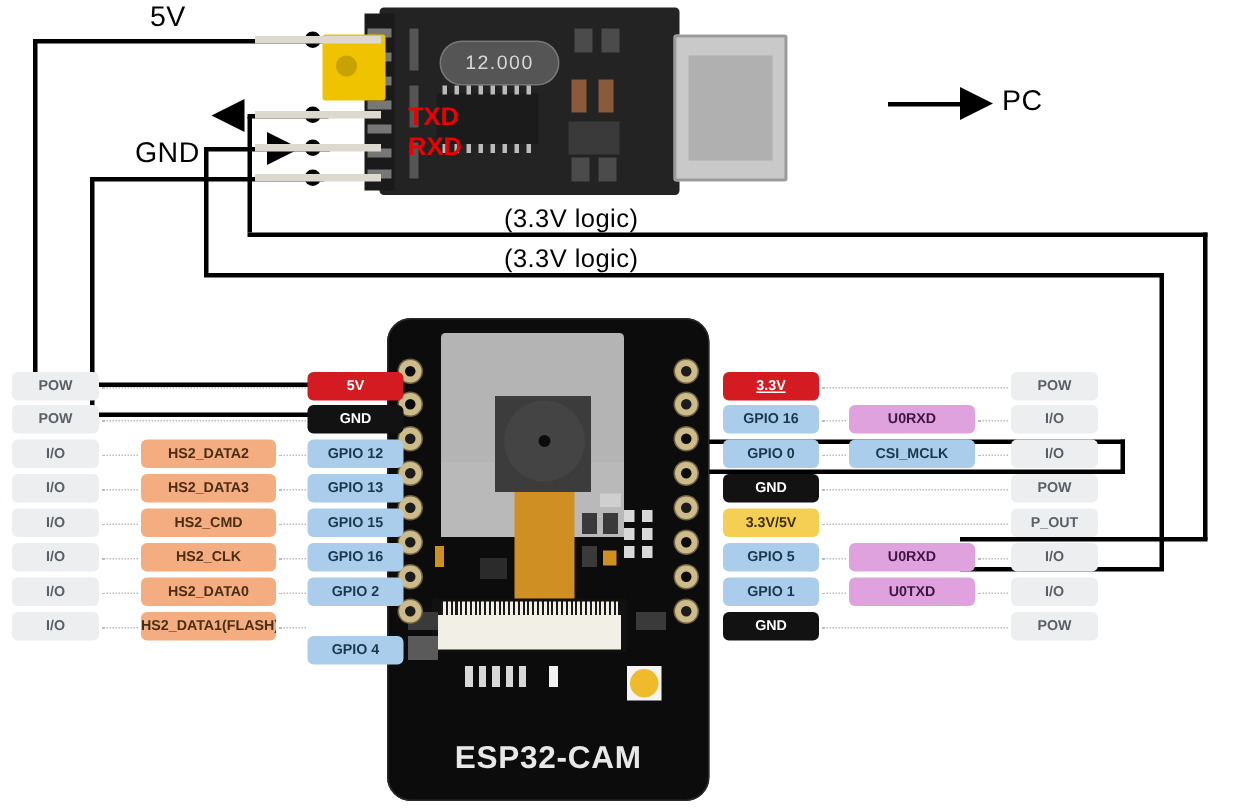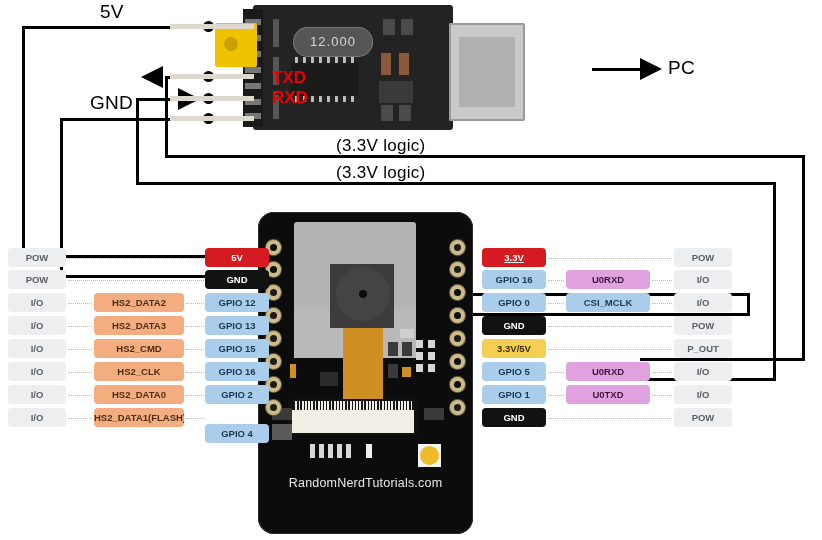--- a/index.html
+++ b/index.html
@@ -211,21 +211,21 @@
     </div>
     <div class="smd" style="left:14px;top:196px;width:20px;height:12px;background:#3a3a3a;"></div>
     <div class="smd" style="left:14px;top:212px;width:20px;height:16px;background:#5a5a5a;"></div>
     <div class="smd" style="left:166px;top:196px;width:20px;height:12px;background:#3a3a3a;"></div>
     <div class="smd" style="left:52px;top:232px;width:42px;height:14px;
          background:repeating-linear-gradient(to right,#d8d8d8 0 5px,#0c0c0c 5px 9px);"></div>
     <div class="smd" style="left:108px;top:232px;width:6px;height:14px;background:#f0f0f0;"></div>
     <div id="yellowpad">
         <i></i>
       </div>
-    <div class="silk" id="silk1">RandomNerdTutorials.com</div>
+    <div class="silk" id="silk2">ESP32-CAM</div>
 
     <div class="pad hole" style="left:8px;top:28px;">
         <i></i>
       </div>
     <div class="pad hole" style="left:8px;top:50px;">
         <i></i>
       </div>
     <div class="pad" style="left:8px;top:73px;">
         <i></i>
       </div>

